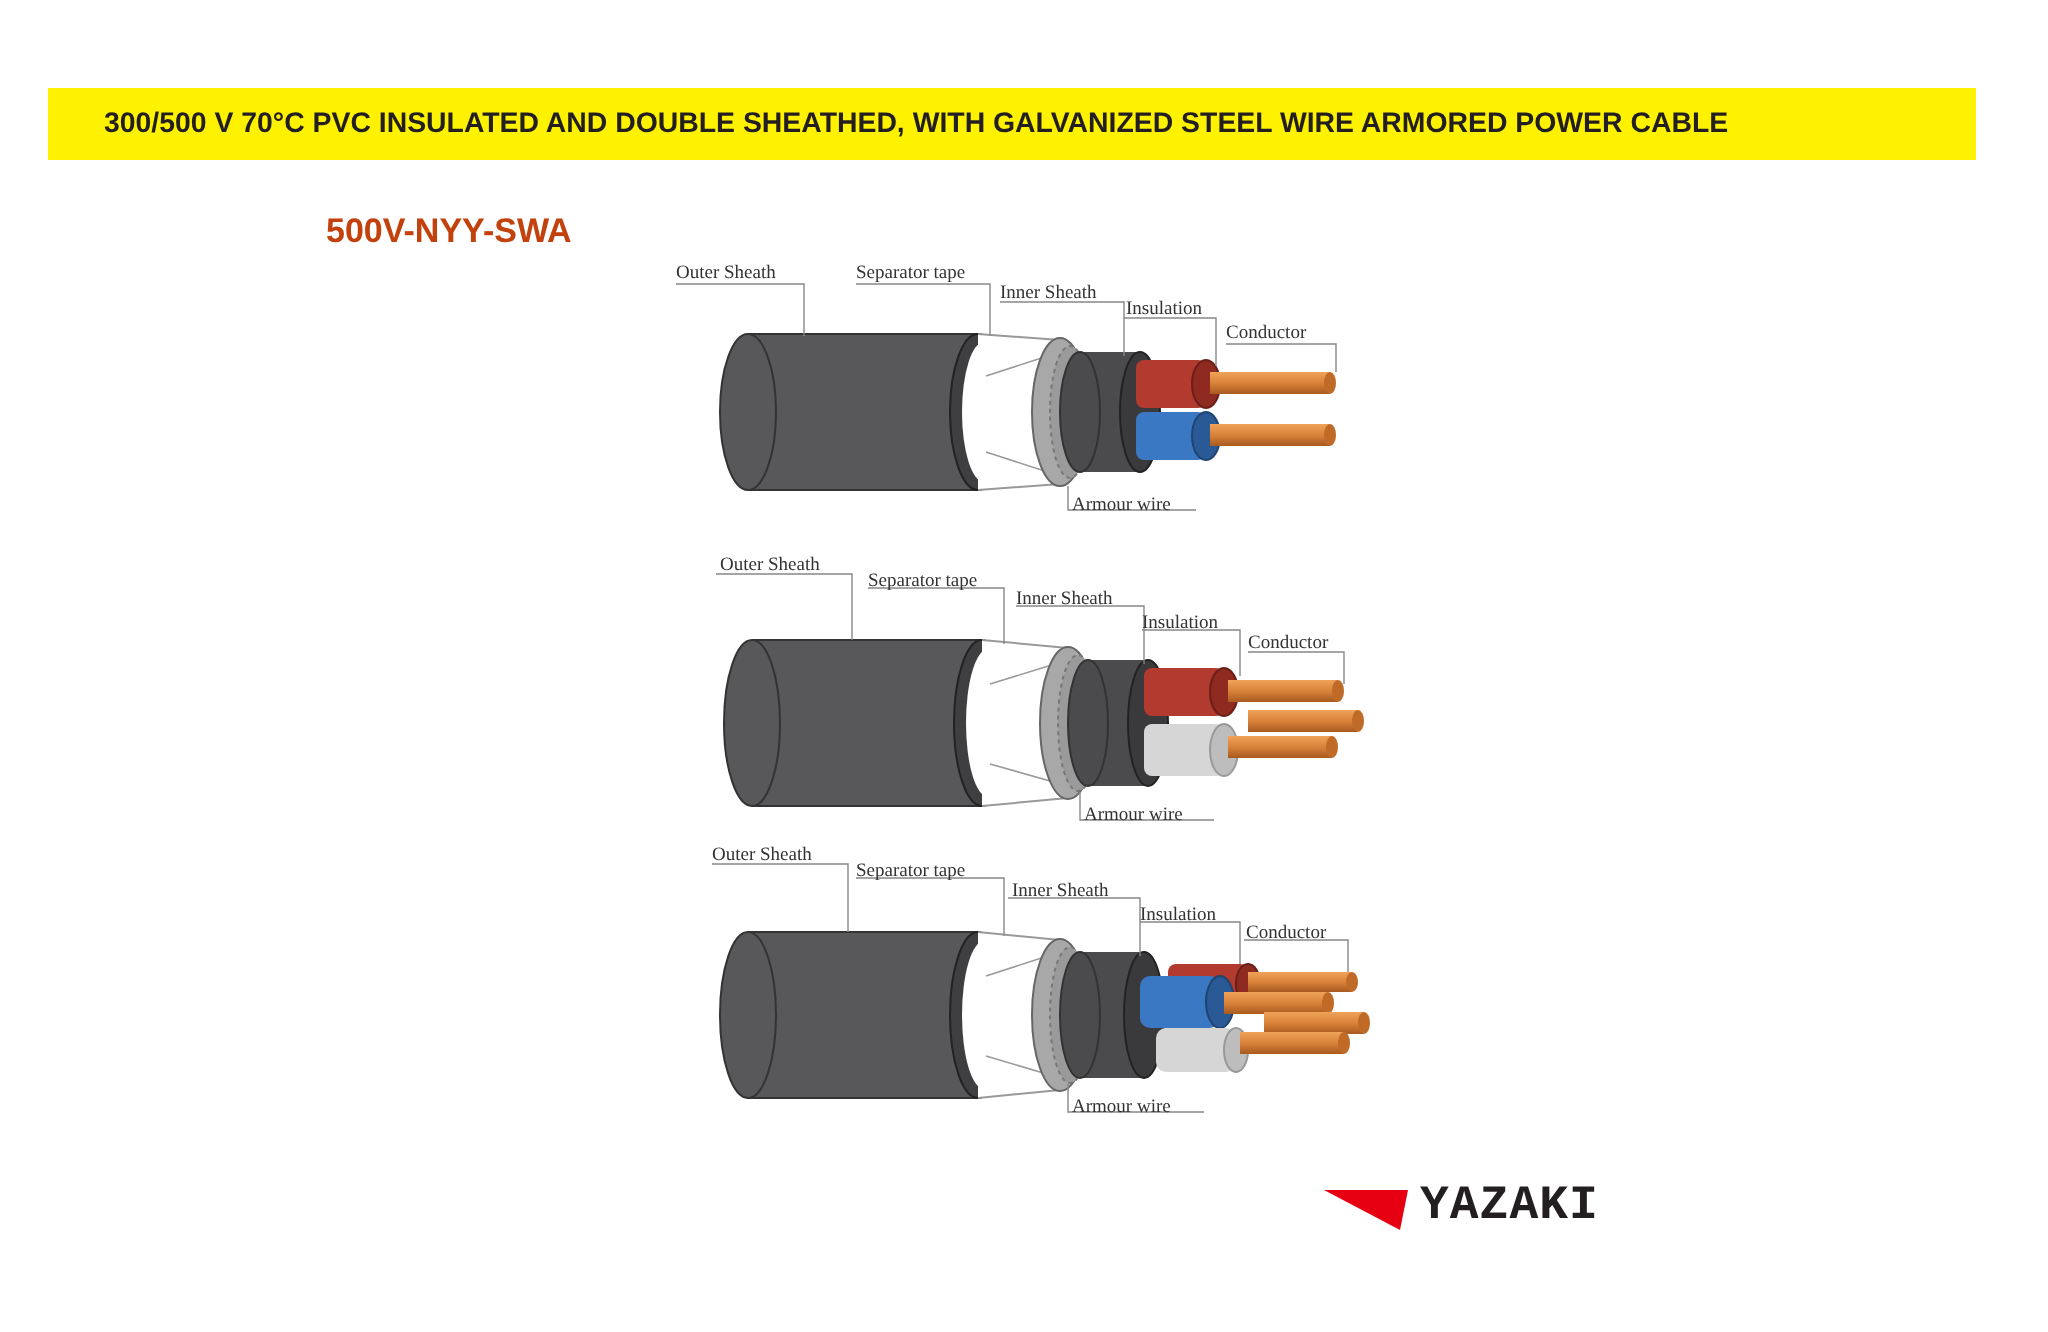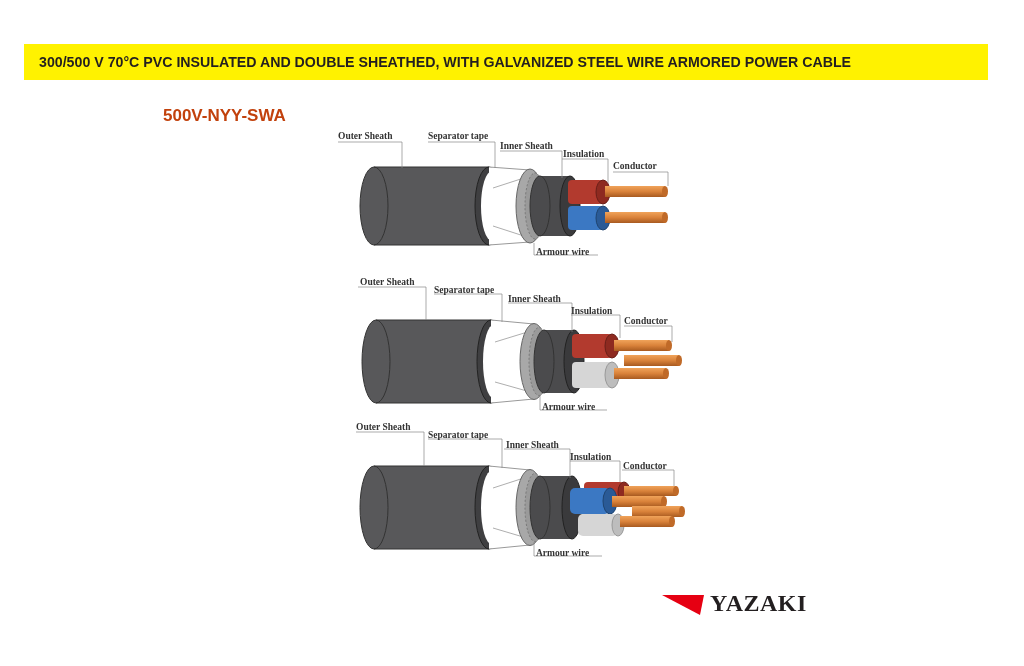--- a/index.html
+++ b/index.html
@@ -2,33 +2,33 @@
 <html><head>
   <meta charset="utf-8">
   <style>
     html, body { margin: 0; padding: 0; background: #ffffff; }
     body { width: 1024px; height: 666px; position: relative; overflow: hidden; font-family: "Liberation Sans", sans-serif; }
     .banner {
       position: absolute; left: 24px; top: 44px; width: 964px; height: 36px;
       background: #fff200; display: flex; align-items: center;
     }
     .banner-text {
-      margin-left: 15px; font-family: "Liberation Sans", sans-serif; font-weight: bold;
+      margin-left: 28px; font-family: "Liberation Sans", sans-serif; font-weight: bold;
       font-size: 14.2px; color: #231f20; letter-spacing: 0px; white-space: nowrap;
     }
     .model-title {
       position: absolute; left: 163px; top: 106px; font-family: "Liberation Sans", sans-serif;
       font-weight: bold; font-size: 17px; color: #c2410c;
     }
-    .cable { position: absolute; font-weight: bold; }
+    .cable { position: absolute; }
     .cable svg { display: block; overflow: visible; }
     .lbl { font-family: "Liberation Serif", serif; font-size: 9.5px; fill: #333333; }
     .logo { position: absolute; left: 662px; top: 590px; display: flex; align-items: center; }
     .logo-text {
-      font-family: Liberation Serif, serif; font-weight: bold; font-size: 24px;
+      font-family: Liberation Mono, monospace; font-weight: bold; font-size: 24px;
       color: #231f20; letter-spacing: 0.5px; margin-left: 6px;
     }
   </style>
 </head>
 <body>
 
 <div class="banner">
   <span class="banner-text">300/500 V 70°C PVC INSULATED AND DOUBLE SHEATHED, WITH GALVANIZED STEEL WIRE ARMORED POWER CABLE</span>
 </div>
 

